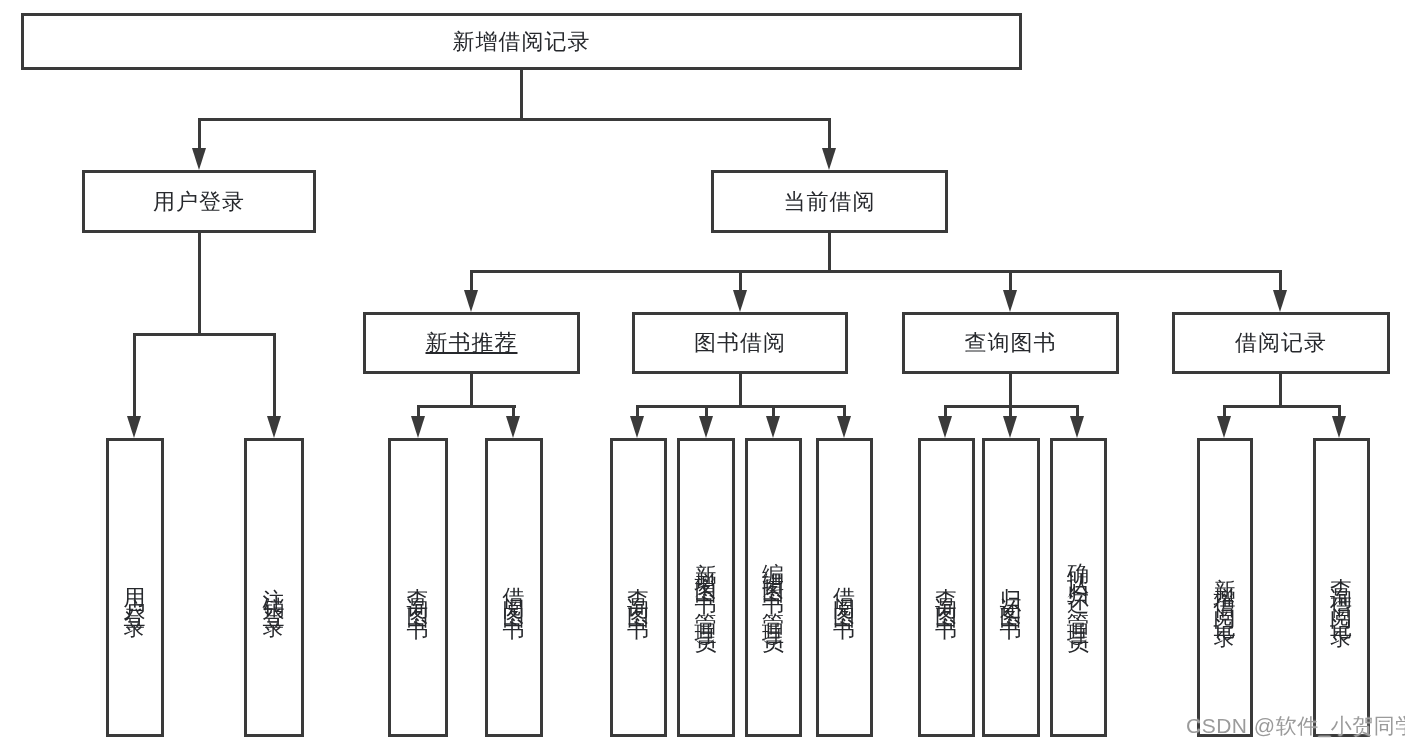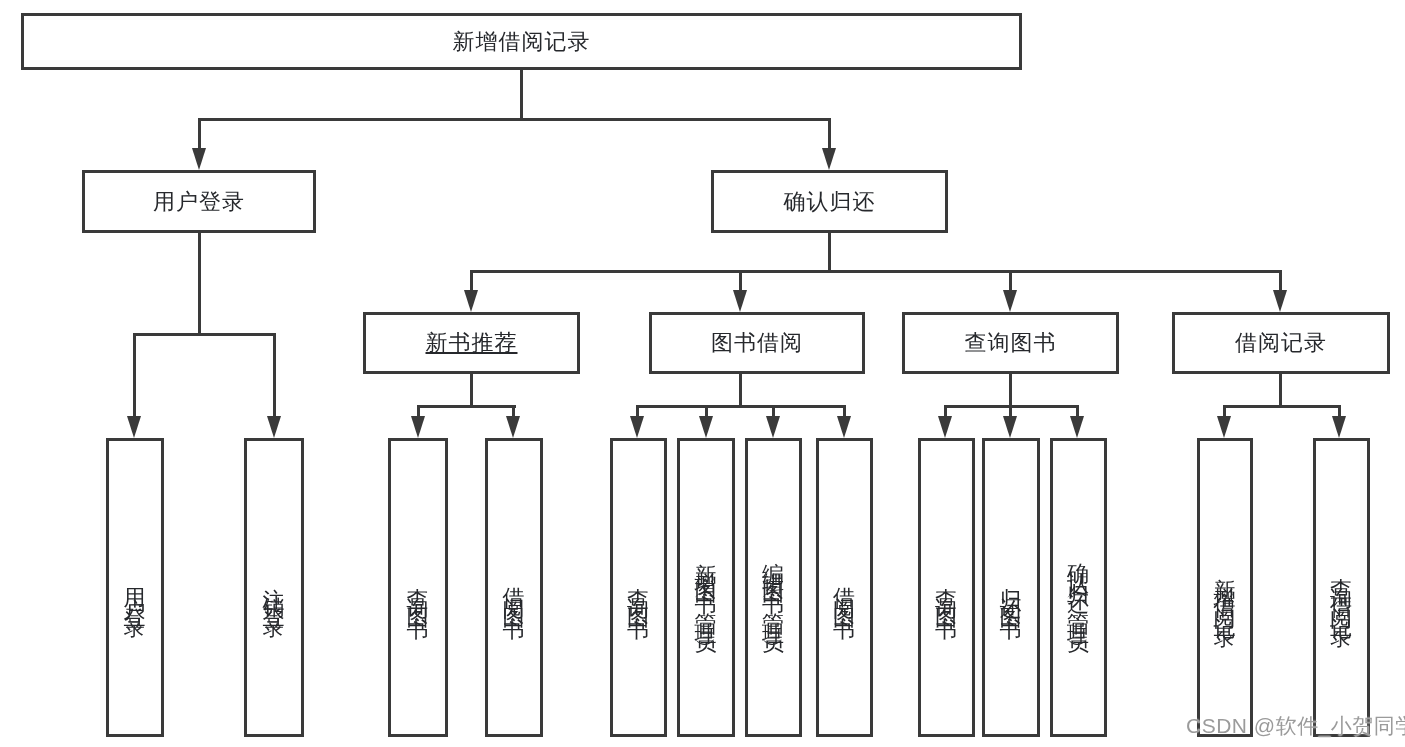--- a/index.html
+++ b/index.html
@@ -56,42 +56,42 @@
   <div class="box" style="left:21px;top:13px;width:1001px;height:57px;">新增借阅记录</div>
 
   <div class="vline" style="left:520px;top:70px;height:50px;"></div>
   <div class="hline" style="left:198px;top:118px;width:633px;"></div>
   <div class="vline" style="left:198px;top:118px;height:33px;"></div>
   <div class="ah" style="left:192px;top:148px;"></div>
   <div class="vline" style="left:828px;top:118px;height:33px;"></div>
   <div class="ah" style="left:822px;top:148px;"></div>
 
   <div class="box" style="left:82px;top:170px;width:234px;height:63px;">用户登录</div>
-  <div class="box" style="left:711px;top:170px;width:237px;height:63px;">确认归还</div>
+  <div class="box" style="left:711px;top:170px;width:237px;height:63px;">当前借阅</div>
 
   <div class="vline" style="left:198px;top:233px;height:103px;"></div>
   <div class="hline" style="left:133px;top:333px;width:143px;"></div>
   <div class="vline" style="left:133px;top:333px;height:85px;"></div>
   <div class="ah" style="left:127px;top:416px;"></div>
   <div class="vline" style="left:273px;top:333px;height:85px;"></div>
   <div class="ah" style="left:267px;top:416px;"></div>
 
   <div class="vline" style="left:828px;top:233px;height:40px;"></div>
   <div class="hline" style="left:470px;top:270px;width:812px;"></div>
   <div class="vline" style="left:470px;top:270px;height:22px;"></div>
   <div class="ah" style="left:464px;top:290px;"></div>
   <div class="vline" style="left:739px;top:270px;height:22px;"></div>
   <div class="ah" style="left:733px;top:290px;"></div>
   <div class="vline" style="left:1009px;top:270px;height:22px;"></div>
   <div class="ah" style="left:1003px;top:290px;"></div>
   <div class="vline" style="left:1279px;top:270px;height:22px;"></div>
   <div class="ah" style="left:1273px;top:290px;"></div>
 
   <div class="box" style="left:363px;top:312px;width:217px;height:62px;text-decoration:underline;">新书推荐</div>
-  <div class="box" style="left:632px;top:312px;width:216px;height:62px;margin-left:17px;">图书借阅</div>
+  <div class="box" style="left:632px;top:312px;width:216px;height:62px;">图书借阅</div>
   <div class="box" style="left:902px;top:312px;width:217px;height:62px;">查询图书</div>
   <div class="box" style="left:1172px;top:312px;width:218px;height:62px;">借阅记录</div>
 
   <div class="vline" style="left:470px;top:374px;height:34px;"></div>
   <div class="hline" style="left:417px;top:405px;width:99px;"></div>
   <div class="vline" style="left:417px;top:405px;height:13px;"></div>
   <div class="ah" style="left:411px;top:416px;"></div>
   <div class="vline" style="left:512px;top:405px;height:13px;"></div>
   <div class="ah" style="left:506px;top:416px;"></div>
 

